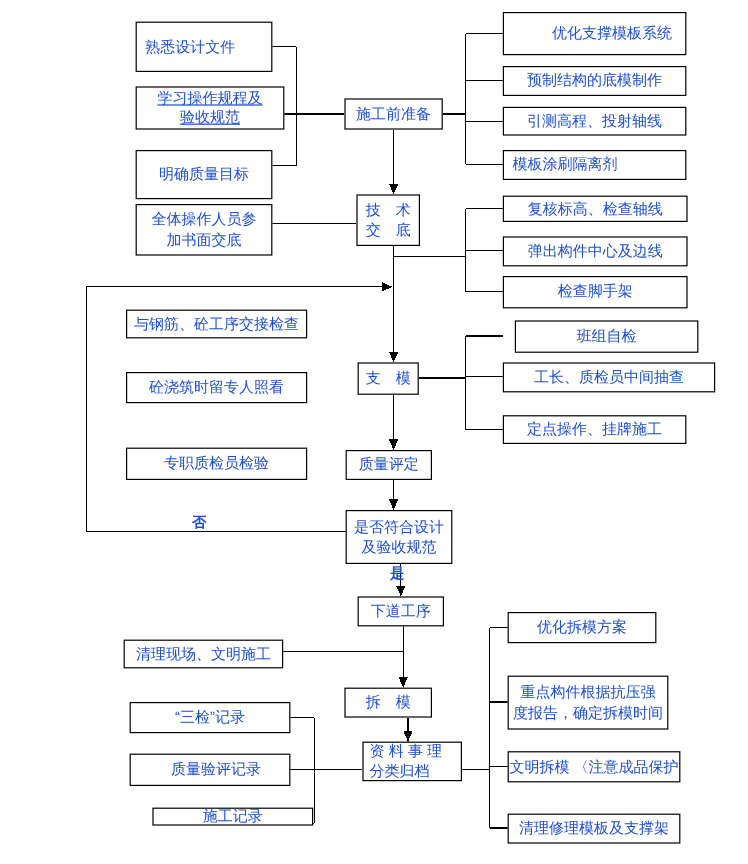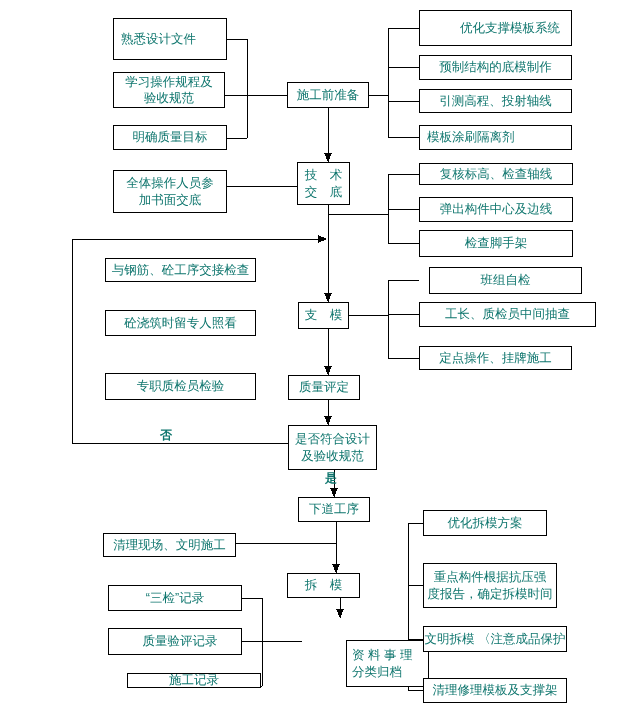--- a/index.html
+++ b/index.html
@@ -1,19 +1,19 @@
 <!DOCTYPE html>
 <html><head>
 <meta charset="utf-8">
 <style>
   html,body{margin:0;padding:0;background:#fff;}
   #canvas{
     position:relative;width:623px;height:720px;background:#fff;
     font-family:"Liberation Sans","DejaVu Sans",sans-serif;
-    color:#0f766e;overflow:hidden;
+    color:#1d4ed8;overflow:hidden;
   }
   #edges{position:absolute;left:0;top:0;width:623px;height:720px;}
   .node{
     position:absolute;box-sizing:border-box;border:1px solid #000;background:#fff;
     display:flex;align-items:center;justify-content:center;
     text-align:center;font-size:12.5px;line-height:1.32;
     white-space:pre-line;z-index:2;
   }
   .node.left{justify-content:flex-start;text-align:left;padding-left:7px;}
   .edge-label{
@@ -85,43 +85,43 @@
       <polygon points="324,366 332,366 328,375"></polygon>
       <polygon points="324,416 332,416 328,425"></polygon>
       <polygon points="330,488 338,488 334,497"></polygon>
       <polygon points="332,564 340,564 336,573"></polygon>
       <polygon points="336,609 344,609 340,618"></polygon>
       <polygon points="318,235 318,243 327,239"></polygon>
     </g>
   </svg>
 
   <div class="node left" style="left:113px;top:18px;width:114px;height:42px;">熟悉设计文件</div>
-  <div class="node" style="left:113px;top:72px;width:112px;height:36px;">学习操作规程及
+  <div class="node" style="left:113px;top:72px;width:124px;height:36px;text-decoration:underline;">学习操作规程及
 验收规范</div>
-  <div class="node" style="left:113px;top:125px;width:114px;height:25px;">明确质量目标</div>
+  <div class="node" style="left:113px;top:125px;width:114px;height:41px;">明确质量目标</div>
   <div class="node" style="left:113px;top:170px;width:114px;height:43px;">全体操作人员参
 加书面交底</div>
   <div class="node" style="left:105px;top:258px;width:151px;height:24px;">与钢筋、砼工序交接检查</div>
   <div class="node" style="left:105px;top:310px;width:151px;height:26px;">砼浇筑时留专人照看</div>
   <div class="node" style="left:103px;top:533px;width:133px;height:24px;">清理现场、文明施工</div>
   <div class="node" style="left:105px;top:373px;width:151px;height:27px;">专职质检员检验</div>
   <div class="node" style="left:108px;top:585px;width:134px;height:26px;">“三检”记录</div>
   <div class="node" style="left:108px;top:628px;width:134px;height:27px;padding-left:10px;">质量验评记录</div>
   <div class="node" style="left:108px;top:673px;width:134px;height:15px;margin-left:19px;">施工记录</div>
 
   <div class="node" style="left:287px;top:82px;width:82px;height:26px;">施工前准备</div>
   <div class="node" style="left:297px;top:162px;width:53px;height:43px;">技　术
 交　底</div>
   <div class="node" style="left:298px;top:302px;width:51px;height:27px;">支　模</div>
   <div class="node" style="left:288px;top:375px;width:72px;height:25px;">质量评定</div>
   <div class="node" style="left:288px;top:425px;width:89px;height:45px;">是否符合设计
 及验收规范</div>
   <div class="node" style="left:298px;top:497px;width:72px;height:25px;">下道工序</div>
   <div class="node" style="left:287px;top:573px;width:73px;height:25px;">拆　模</div>
-  <div class="node left" style="left:302px;top:640px;width:83px;height:47px;padding-left:5px;margin-left:44px;">资 料 事 理
+  <div class="node left" style="left:302px;top:618px;width:83px;height:33px;padding-left:5px;">资 料 事 理
 分类归档</div>
 
   <div class="node left" style="left:419px;top:10px;width:153px;height:36px;padding-left:40px;">优化支撑模板系统</div>
   <div class="node" style="left:419px;top:55px;width:153px;height:25px;">预制结构的底模制作</div>
   <div class="node" style="left:419px;top:89px;width:153px;height:24px;">引测高程、投射轴线</div>
   <div class="node left" style="left:419px;top:125px;width:153px;height:25px;">模板涂刷隔离剂</div>
   <div class="node" style="left:419px;top:163px;width:154px;height:22px;">复核标高、检查轴线</div>
   <div class="node" style="left:419px;top:197px;width:154px;height:25px;">弹出构件中心及边线</div>
   <div class="node" style="left:419px;top:230px;width:154px;height:27px;">检查脚手架</div>
   <div class="node" style="left:419px;top:267px;width:153px;height:27px;margin-left:10px;">班组自检</div>

